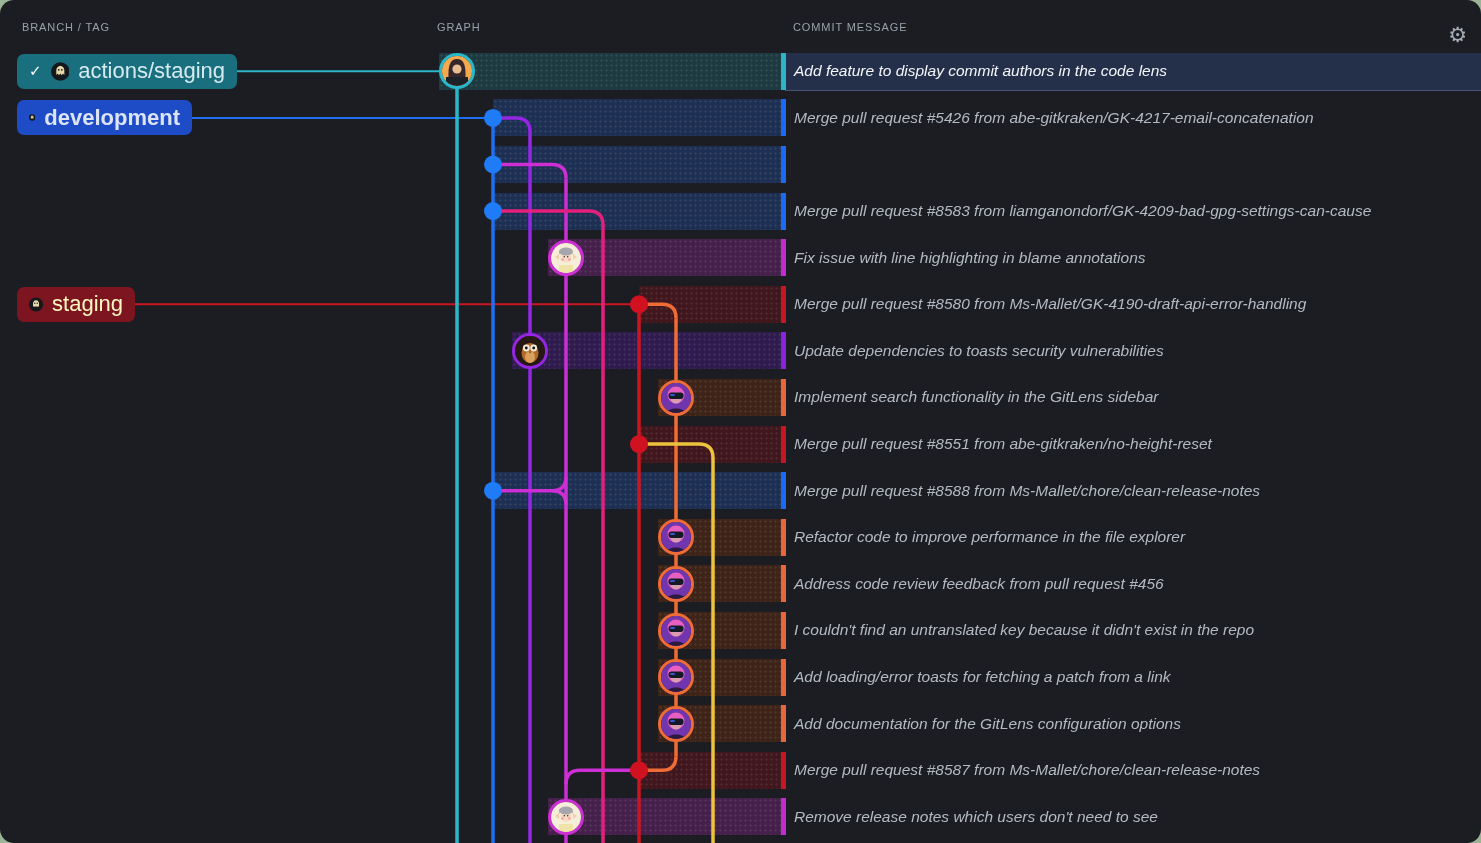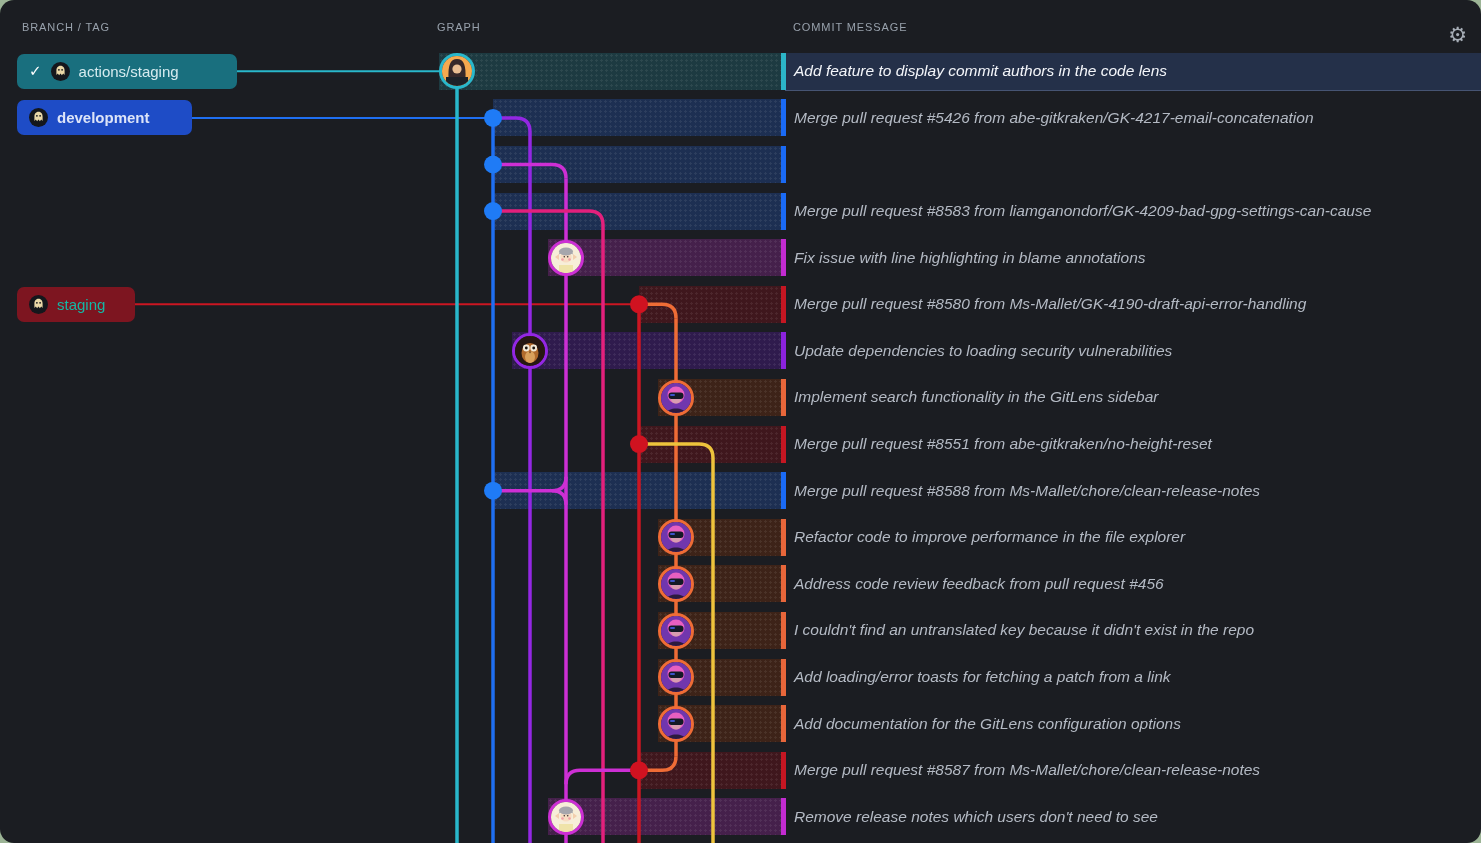--- a/index.html
+++ b/index.html
@@ -23,21 +23,21 @@
 
   .avatar { position:absolute; width:30px; height:30px; border-radius:50%;
             border:3px solid #fff; overflow:hidden; z-index:3; cursor:pointer; }
   .avatar svg { display:block; }
 
   .pill { position:absolute; height:35px; border-radius:7px; display:flex; align-items:center;
           gap:9px; padding:0 12px; box-sizing:border-box; z-index:4; cursor:pointer;
           background-image: radial-gradient(rgba(255,255,255,0.05) 1px, transparent 1.3px);
           background-size:5px 5px; }
   .pill .check { color:#fff; font-size:15px; font-weight:bold; }
-  .pill .label { font-size:15px; white-space:nowrap; }
+  .pill .label { font-size:22px; white-space:nowrap; }
 </style>
 </head>
 <body>
 
 <div class="app">
   <div class="col-header" style="left:22px">BRANCH / TAG</div>
   <div class="col-header" style="left:437px">GRAPH</div>
   <div class="col-header" style="left:793px">COMMIT MESSAGE</div>
   <div class="gear">⚙</div>
 
@@ -97,21 +97,21 @@
       <span class="msg">Fix issue with line highlighting in blame annotations</span>
     </div>
     <div class="row" style="top: 281px; height: 46.6px;">
       <div class="band" style="left: 639px; width: 142px; top: 4.8px; background-color: rgb(63, 23, 29);"></div>
       <div class="bar" style="top: 4.8px; background: rgb(197, 22, 34);"></div>
       <span class="msg">Merge pull request #8580 from Ms-Mallet/GK-4190-draft-api-error-handling</span>
     </div>
     <div class="row" style="top: 327.6px; height: 46.6px;">
       <div class="band" style="left: 512px; width: 269px; top: 4.8px; background-color: rgb(47, 27, 77);"></div>
       <div class="bar" style="top: 4.8px; background: rgb(139, 34, 221);"></div>
-      <span class="msg">Update dependencies to loading security vulnerabilities</span>
+      <span class="msg">Update dependencies to toasts security vulnerabilities</span>
     </div>
     <div class="row" style="top: 374.2px; height: 46.6px;">
       <div class="band" style="left: 658px; width: 123px; top: 4.8px; background-color: rgb(61, 35, 24);"></div>
       <div class="bar" style="top: 4.8px; background: rgb(232, 102, 58);"></div>
       <span class="msg">Implement search functionality in the GitLens sidebar</span>
     </div>
     <div class="row" style="top: 420.8px; height: 46.6px;">
       <div class="band" style="left: 639px; width: 142px; top: 4.8px; background-color: rgb(63, 23, 29);"></div>
       <div class="bar" style="top: 4.8px; background: rgb(197, 22, 34);"></div>
       <span class="msg">Merge pull request #8551 from abe-gitkraken/no-height-reset</span>
@@ -285,15 +285,15 @@
       </svg>
       <span class="label" style="color:#dce4f8">development</span>
     </div>
     <div class="pill" style="left: 17px; top: 286.8px; width: 118px; background: rgb(125, 21, 32);">
       <svg width="19" height="19" viewBox="0 0 19 19">
         <circle cx="9.5" cy="9.5" r="9.5" fill="#14171c"></circle>
         <path d="M9.5 3.8 C6.6 3.8 5.4 6.2 5.4 8.8 L5.4 13 L6.8 11.6 L8.1 13.2 L9.5 11.6 L10.9 13.2 L12.2 11.6 L13.6 13 L13.6 8.8 C13.6 6.2 12.4 3.8 9.5 3.8 Z" fill="#e9d8a7"></path>
         <circle cx="7.9" cy="7.8" r=".9" fill="#14171c"></circle>
         <circle cx="11.1" cy="7.8" r=".9" fill="#14171c"></circle>
       </svg>
-      <span class="label" style="color:#14b8a6">staging</span>
+      <span class="label" style="color:#fef9c3">staging</span>
     </div>
   </div>
 
 </body></html>

